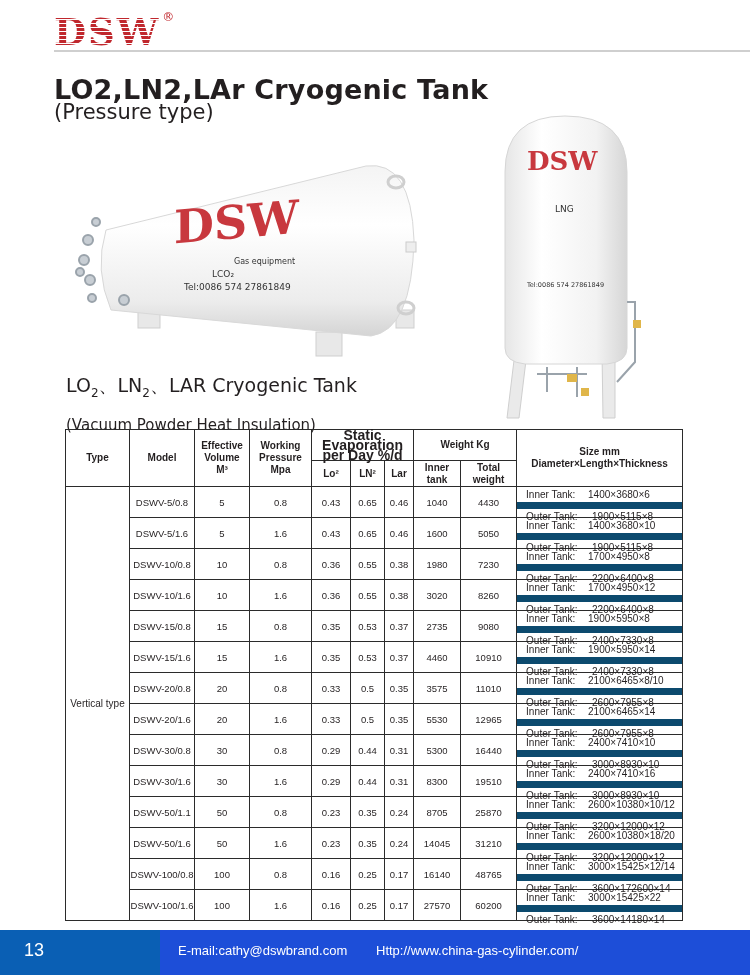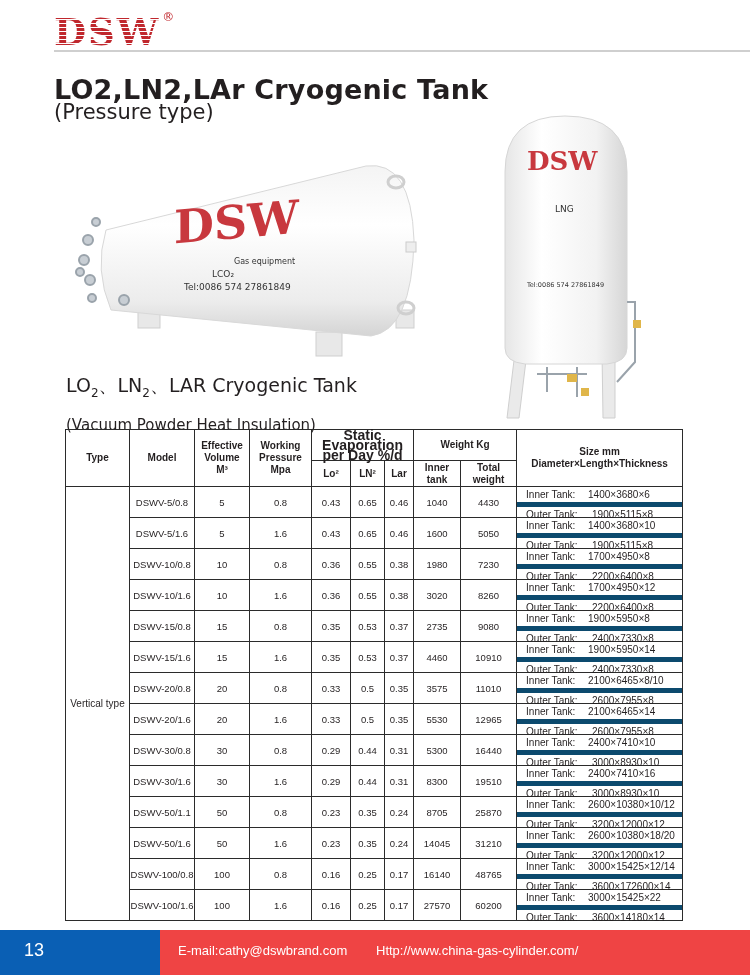--- a/index.html
+++ b/index.html
@@ -34,26 +34,26 @@
   }
   table.spec th, table.spec td { border: 1.5px solid #2b2b2b; text-align: center; vertical-align: middle; padding: 0; }
   table.spec th { font-weight: bold; font-size: 10px; line-height: 12px; }
   table.spec th.small { font-size: 14px; line-height: 10px; }
   table.spec tr.hrow1 { height: 28px; }
   table.spec tr.hrow2 { height: 26px; }
   table.spec tr.drow { height: 30px; }
   table.spec td.type-cell { font-size: 10px; }
   table.spec td.size { text-align: left; padding: 0; }
   .size-line { display: flex; height: 15px; line-height: 15px; font-size: 10px; padding-left: 9px; }
-  .size-line + .size-line { border-top: 5px solid #0c4a6e; }
+  .size-line + .size-line { border-top: 7px solid #0c4a6e; }
   .size-label { width: 62px; }
   .size-val { flex: 1; }
   .size-line.outer .size-val { padding-left: 4px; }
 
-  .footer { position: absolute; left: 0; top: 930px; width: 750px; height: 45px; background: #ef4444; }
+  .footer { position: absolute; left: 0; top: 930px; width: 750px; height: 45px; background: #1d4ed8; }
   .footer-page { position: absolute; left: 0; top: 0; width: 160px; height: 45px; background: #0a5fb4; color: #ffffff; font-size: 18px; line-height: 41px; padding-left: 24px; font-family: "Liberation Sans", sans-serif; }
   .footer-email { position: absolute; left: 178px; top: 0; line-height: 41px; font-size: 13px; color: #ffffff; font-family: "Liberation Sans", sans-serif; }
   .footer-url { position: absolute; left: 376px; top: 0; line-height: 41px; font-size: 13px; color: #ffffff; font-family: "Liberation Sans", sans-serif; }
 </style>
 </head>
 <body>
 
 <div class="logo">
   <span class="logo-text">DSW</span>
   <span class="logo-reg">®</span>

